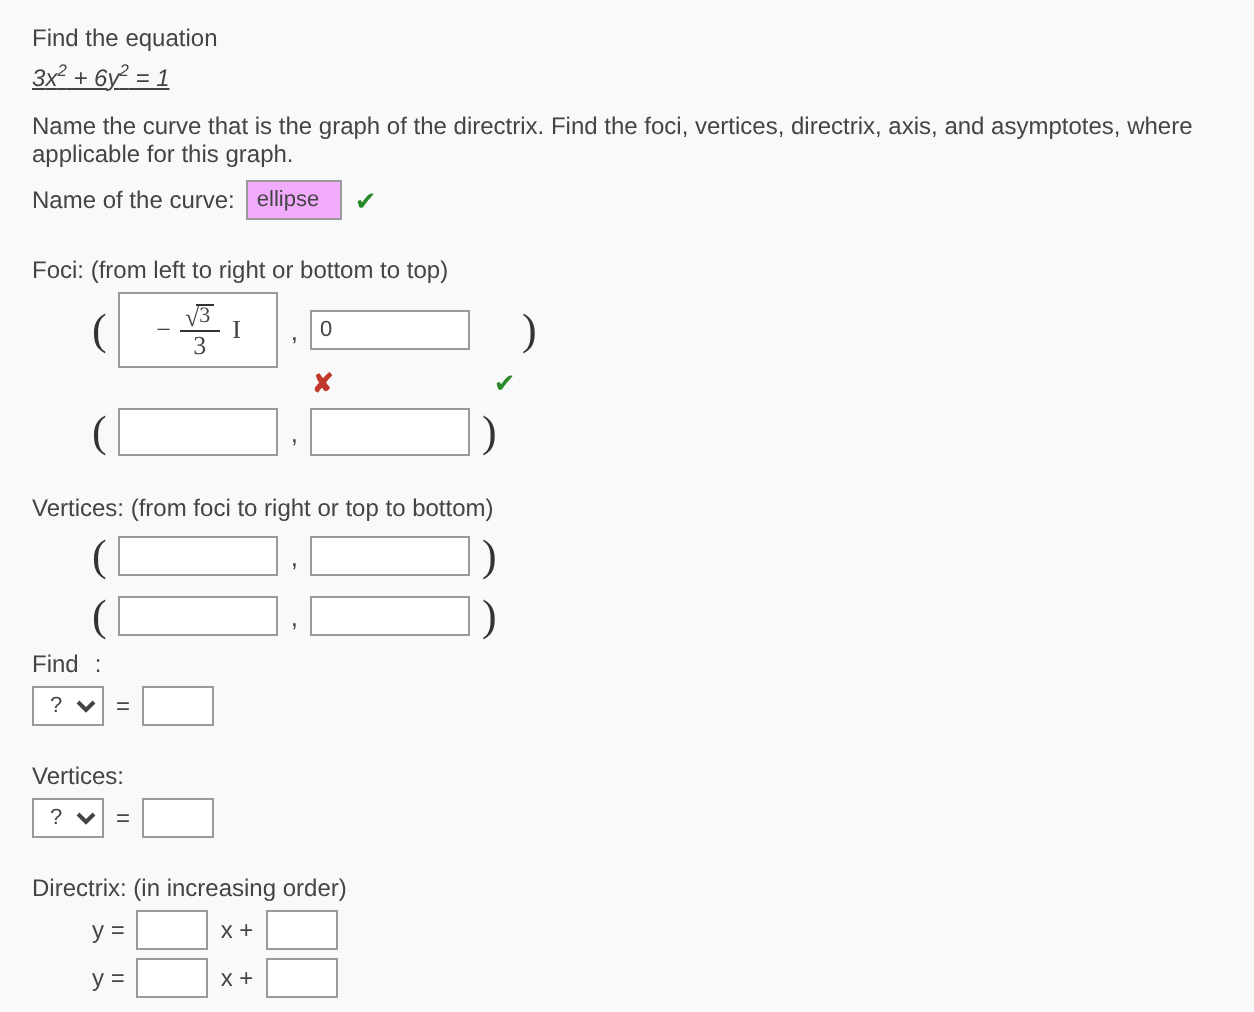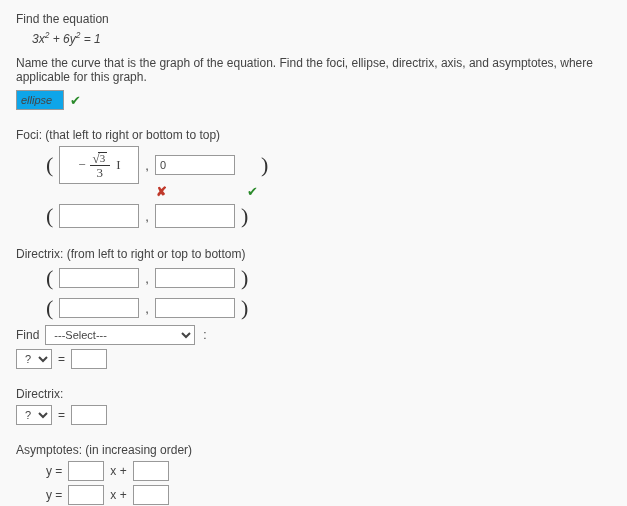--- a/index.html
+++ b/index.html
@@ -5,35 +5,35 @@
   * { box-sizing: border-box; margin: 0; padding: 0; }
   body {
     font-family: Arial, Helvetica, sans-serif;
     font-size: 12px;
     color: #444;
     background: #f9f9f9;
     padding: 12px 16px;
     width: 627px;
   }
   .line { margin-bottom: 6px; }
-  .eq { font-style: italic; margin: 6px 0 10px 16px; }
+  .eq { font-style: italic; margin: 6px 0 10px 0; text-decoration: underline; }
   .section-gap { margin-top: 18px; }
   .inline-row { display: flex; align-items: center; gap: 6px; margin: 4px 0; }
   .indent { margin-left: 30px; }
   .box-input {
     border: 1px solid #999;
     background: #fff;
     height: 20px;
     padding: 2px 4px;
     font-size: 11px;
     color: #444;
   }
   .box-med { width: 80px; }
   .box-sm { width: 36px; }
-  .box-curve { width: 48px; background:#0ea5e9;font-style:italic; }
+  .box-curve { width: 48px; background:#f0abfc; }
   select.box-input { height: 20px; font-size: 11px; }
   select.sel-wide { width: 150px; }
   select.sel-narrow { width: 36px; }
   .paren { font-size: 22px; font-family: 'Times New Roman', serif; color:#333; }
   .comma { font-size: 13px; }
   .check { color: #2a8a2a; font-size: 13px; }
   .cross { color: #c0392b; font-size: 13px; font-weight: bold; }
   
   .fracbox {
     border: 1px solid #999;
@@ -56,28 +56,29 @@
   .sqrt .radicand { border-top:1px solid #333; padding:0 2px; font-size:11px; }
   .trailI { margin-left:4px; }
   sup { font-size: 0.7em; vertical-align: super; line-height:0; }
   .colon { margin-left:2px; }
 </style>
 </head>
 <body>
 
 <div class="line">Find the equation</div>
 <div class="line eq">3<span style="font-style:italic">x</span><sup>2</sup> + 6<span style="font-style:italic">y</span><sup>2</sup> = 1</div>
-<div class="line">Name the curve that is the graph of the equation. Find the foci, ellipse, directrix, axis, and asymptotes, where applicable for this graph.</div>
+<div class="line">Name the curve that is the graph of the directrix. Find the foci, vertices, directrix, axis, and asymptotes, where applicable for this graph.</div>
 
 <div class="inline-row section-gap">
+  <span>Name of the curve:</span>
   <input class="box-input box-curve" value="ellipse" style="">
   <span class="check">✔</span>
 </div>
 
-<div class="section-gap">Foci: (that left to right or bottom to top)</div>
+<div class="section-gap">Foci: (from left to right or bottom to top)</div>
 
 <div class="inline-row indent">
   <span class="paren">(</span>
   <span class="fracbox">
     <span class="minus">−</span>
     <span class="frac">
       <span class="num">
         <span class="sqrt">
             <span class="radical">√</span>
             <span class="radicand">3</span>
@@ -97,62 +98,59 @@
 </div>
 
 <div class="inline-row indent">
   <span class="paren">(</span>
   <input class="box-input box-med fracbox-tall" value="" style="">
   <span class="comma">,</span>
   <input class="box-input box-med fracbox-tall" value="" style="">
   <span class="paren">)</span>
 </div>
 
-<div class="section-gap">Directrix: (from left to right or top to bottom)</div>
+<div class="section-gap">Vertices: (from foci to right or top to bottom)</div>
 
 <div class="inline-row indent">
   <span class="paren">(</span>
   <input class="box-input box-med" value="" style="">
   <span class="comma">,</span>
   <input class="box-input box-med" value="" style="">
   <span class="paren">)</span>
 </div>
 <div class="inline-row indent">
   <span class="paren">(</span>
   <input class="box-input box-med" value="" style="">
   <span class="comma">,</span>
   <input class="box-input box-med" value="" style="">
   <span class="paren">)</span>
 </div>
 
 <div class="inline-row section-gap">
   <span>Find</span>
-  <select class="box-input sel-wide">
-    <option>---Select---</option>
-  </select>
   <span class="colon">:</span>
 </div>
 <div class="inline-row">
   <select class="box-input sel-narrow">
     <option>?</option>
   </select>
   <span>=</span>
   <input class="box-input box-sm" value="" style="">
 </div>
 
-<div class="section-gap">Directrix:</div>
+<div class="section-gap">Vertices:</div>
 <div class="inline-row">
   <select class="box-input sel-narrow">
     <option>?</option>
   </select>
   <span>=</span>
   <input class="box-input box-sm" value="" style="">
 </div>
 
-<div class="section-gap">Asymptotes: (in increasing order)</div>
+<div class="section-gap">Directrix: (in increasing order)</div>
 <div class="inline-row indent">
   <span>y =</span>
   <input class="box-input box-sm" value="" style="">
   <span>x +</span>
   <input class="box-input box-sm" value="" style="">
 </div>
 <div class="inline-row indent">
   <span>y =</span>
   <input class="box-input box-sm" value="" style="">
   <span>x +</span>

